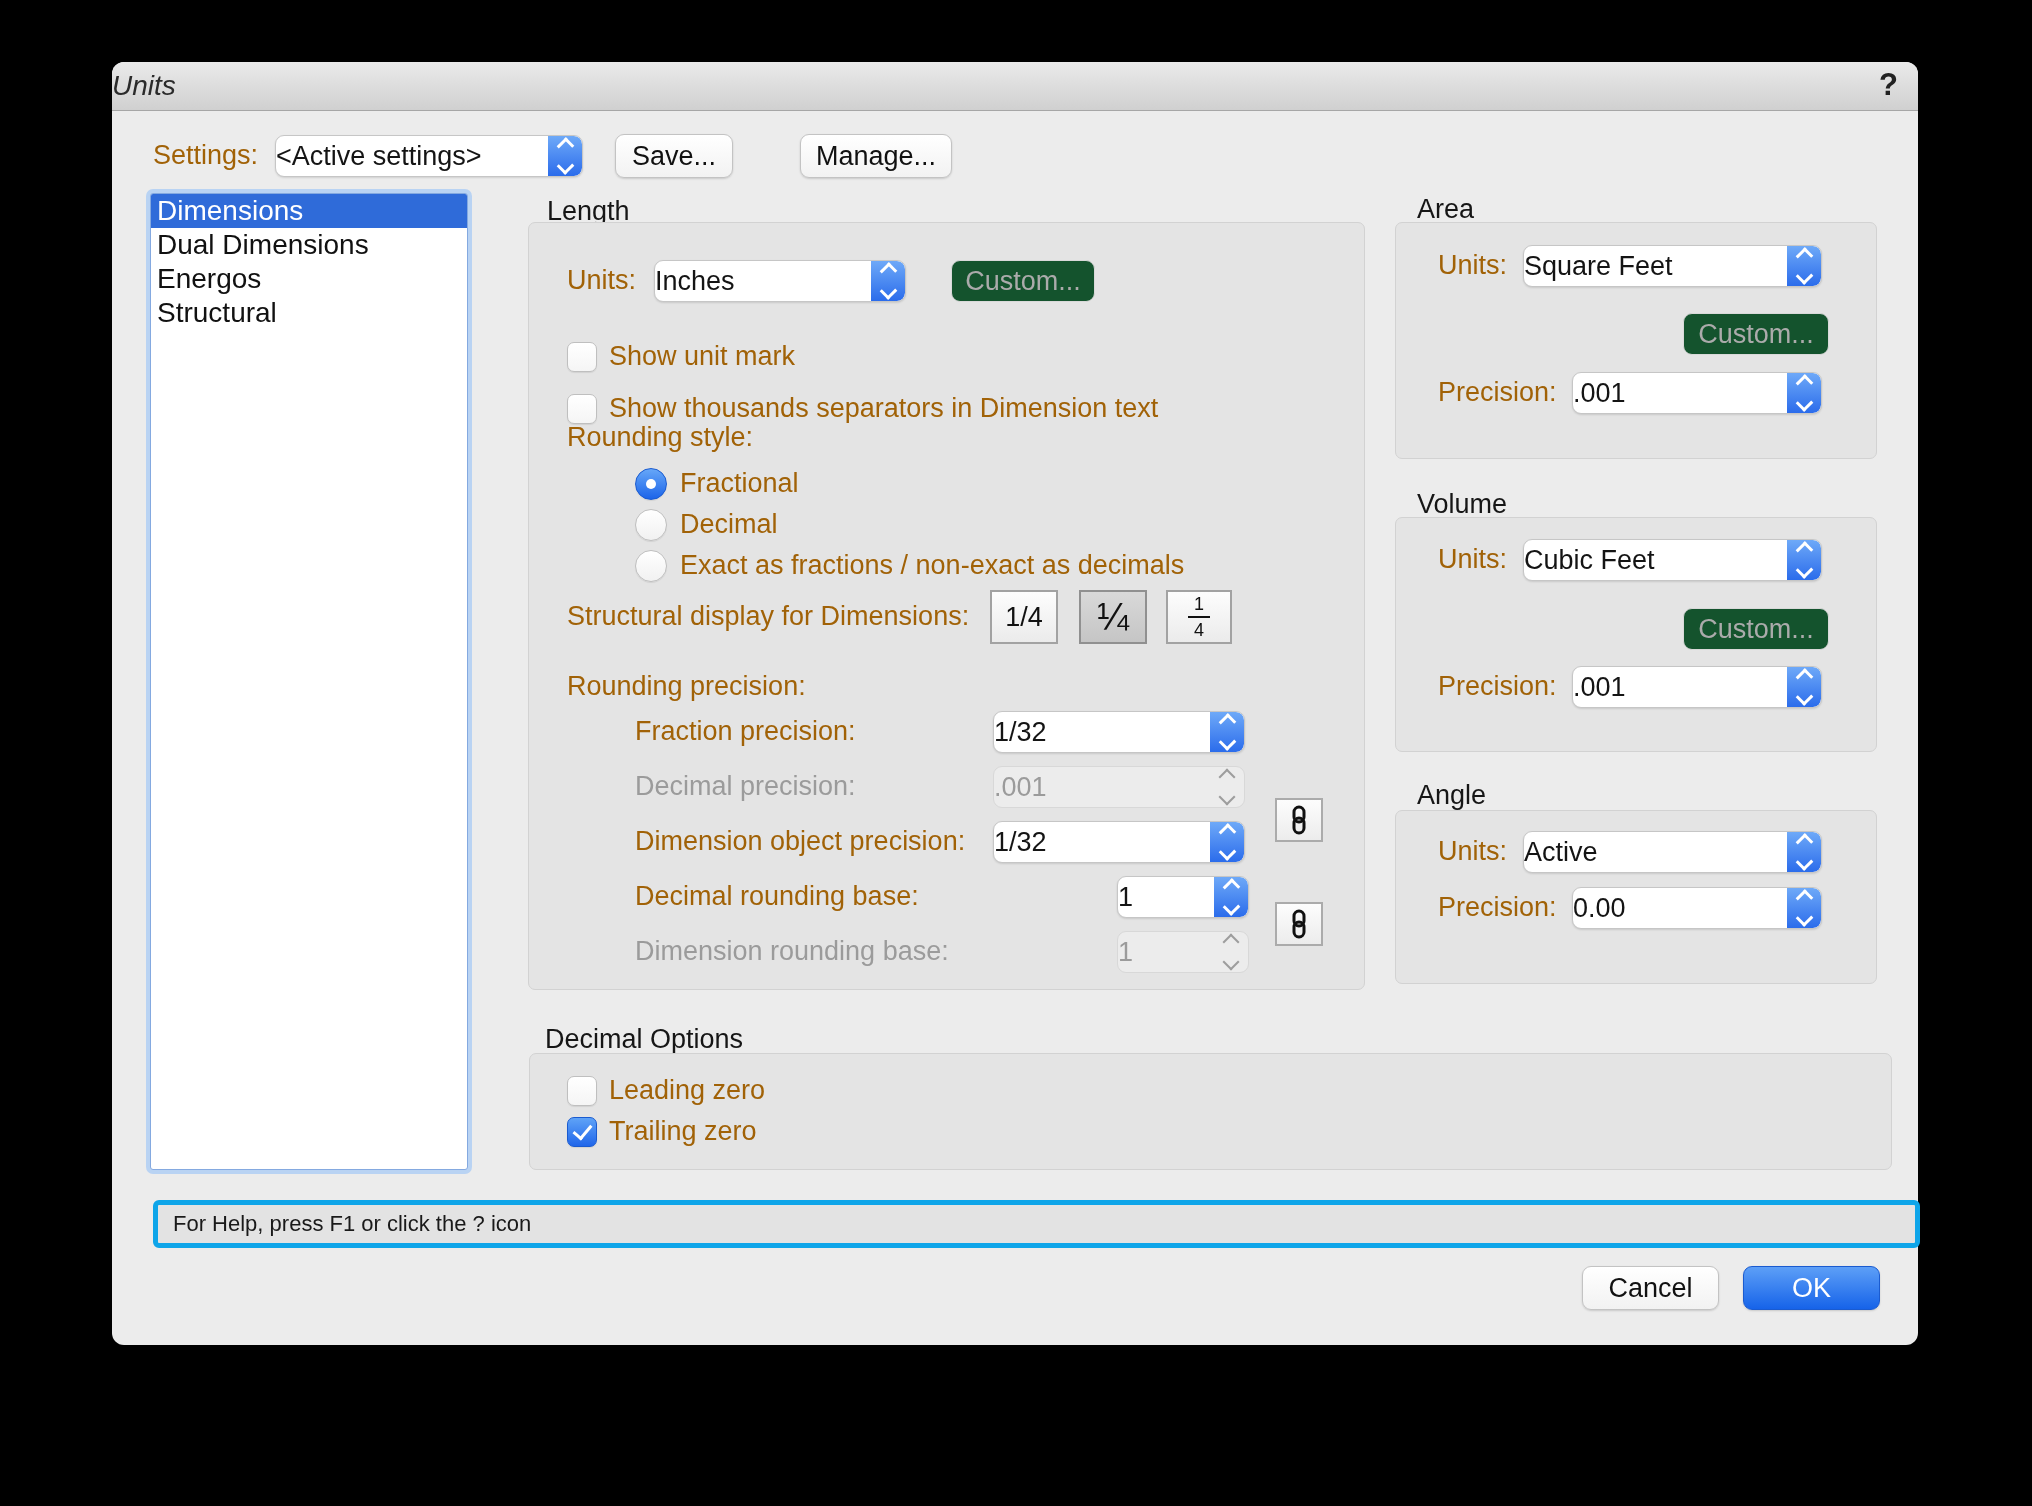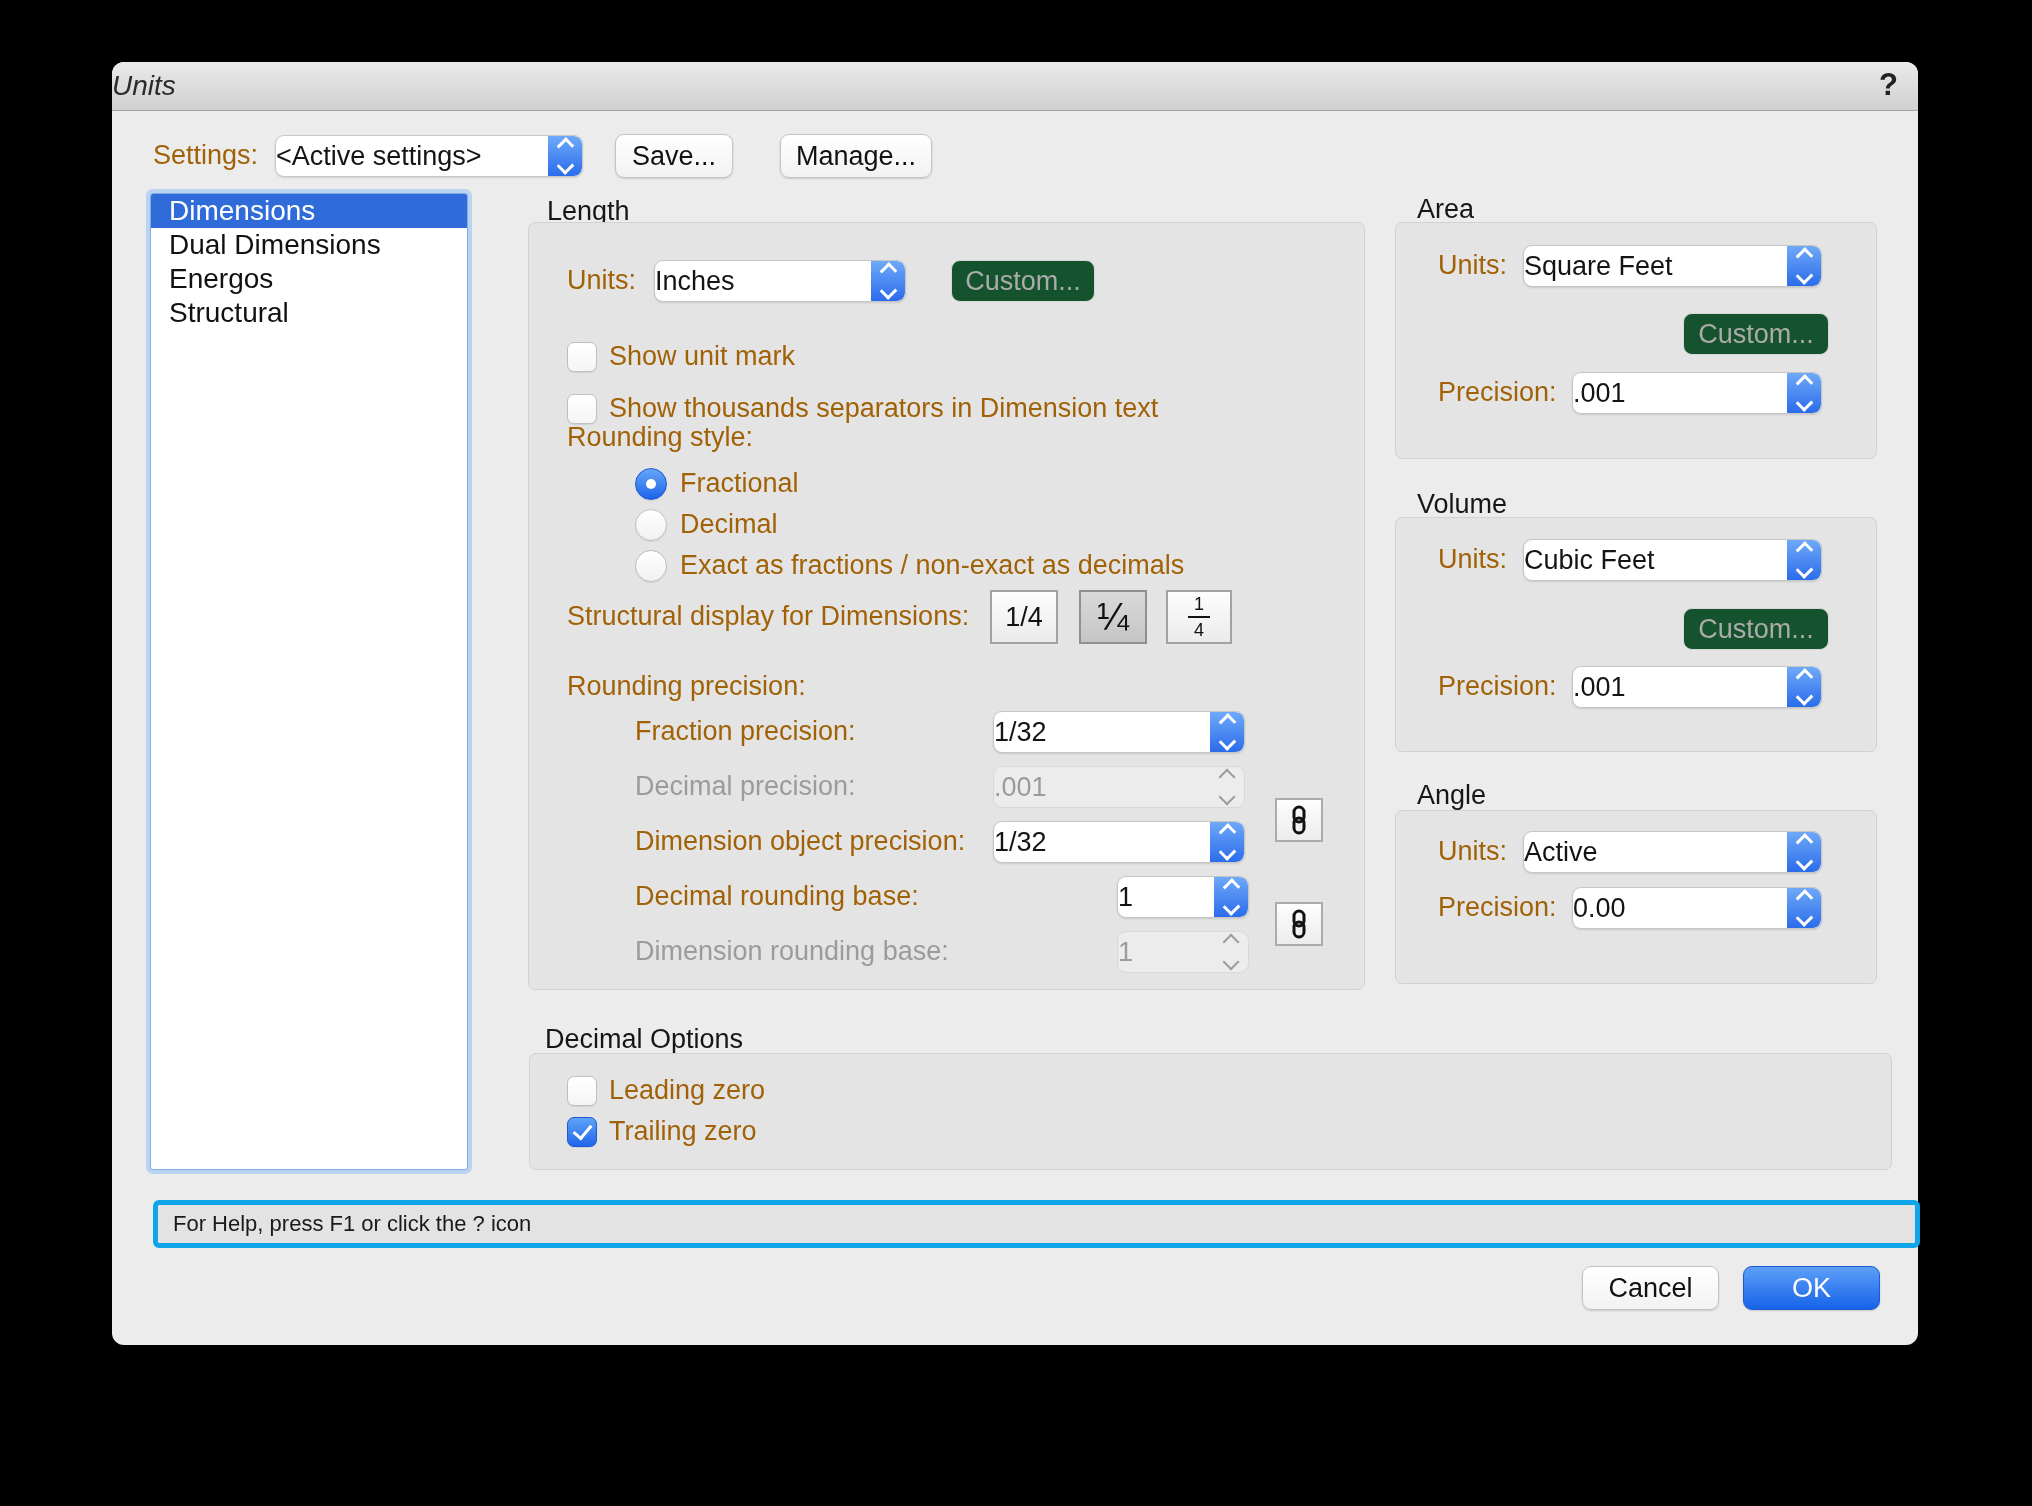--- a/index.html
+++ b/index.html
@@ -37,21 +37,21 @@
             background:linear-gradient(180deg,#fff,#f5f5f5);box-shadow:0 1px 1px rgba(0,0,0,.08);}
   .checkbox.checked{background:linear-gradient(180deg,#5fa3f7,#2066ea);border-color:#1a5bd0;}
   .checkbox.checked::after{content:"";position:absolute;left:9px;top:3px;width:8px;height:15px;
             border:solid #fff;border-width:0 3.5px 3.5px 0;transform:rotate(40deg);}
   .radio{position:absolute;width:30px;height:30px;border-radius:50%;border:1px solid #bfbfbf;
          background:linear-gradient(180deg,#fff,#f1f1f1);box-shadow:0 1px 1px rgba(0,0,0,.08);}
   .radio.selected{background:linear-gradient(180deg,#66a7f8,#1b64e9);border-color:#1a5bd0;}
   .radio.selected::after{content:"";position:absolute;left:50%;top:50%;width:10px;height:10px;margin:-5px 0 0 -5px;border-radius:50%;background:#fff;}
   .listbox{position:absolute;background:#fff;border:1px solid #84a9e0;border-radius:3px;
            box-shadow:0 0 0 4px #b9d3f3;overflow:hidden;}
-  .list-item{height:34px;display:flex;align-items:center;padding-left:18px;font-size:28px;color:#111;}
+  .list-item{height:34px;display:flex;align-items:center;padding-left:6px;font-size:28px;color:#111;}
   .list-item.selected{background:#2f6bd9;color:#fff;}
   .fbtn{position:absolute;width:64px;height:50px;display:flex;align-items:center;justify-content:center;
         background:linear-gradient(180deg,#fdfdfd,#ebebeb);border:2px solid #a2a2a2;font-size:27px;color:#111;}
   .fbtn.selected{background:linear-gradient(180deg,#d9d9d9,#c5c5c5);border-color:#909090;}
   .fbtn .diag{font-size:38px;}
   .frac-stack{display:flex;flex-direction:column;align-items:center;line-height:1;font-size:18px;}
   .frac-bar{width:22px;height:2.5px;background:#111;margin:3px 0;}
   .link-btn{position:absolute;width:44px;height:40px;display:flex;align-items:center;justify-content:center;
         background:linear-gradient(180deg,#fdfdfd,#ececec);border:2px solid #ababab;}
   .statusbar{position:absolute;background:#e3e3e3;border:5px solid #0ea5e9;border-radius:6px;
@@ -67,21 +67,21 @@
       <span class="title">Units</span>
       <span class="help">?</span>
     </div>
 
     <div class="label" style="left:41px;top:93px;">Settings:</div>
     <div class="dropdown" style="left:163px;top:73px;width:306px;height:40px;">
       <span class="value">&lt;Active settings&gt;</span>
       <span class="stepper"></span>
     </div>
     <div class="btn" style="left:503px;top:72px;width:116px;height:42px;">Save...</div>
-    <div class="btn" style="left:668px;top:72px;width:150px;height:42px;">Manage...</div>
+    <div class="btn" style="left:688px;top:72px;width:150px;height:42px;">Manage...</div>
 
     <div class="listbox" style="left:38px;top:131px;width:316px;height:975px;">
       <div class="list-item selected">Dimensions</div>
       <div class="list-item">Dual Dimensions</div>
       <div class="list-item">Energos</div>
       <div class="list-item">Structural</div>
     </div>
 
     <div class="hdr" style="left:435px;top:134px;">Length</div>
     <div class="panel" style="left:416px;top:160px;width:835px;height:766px;"></div>

